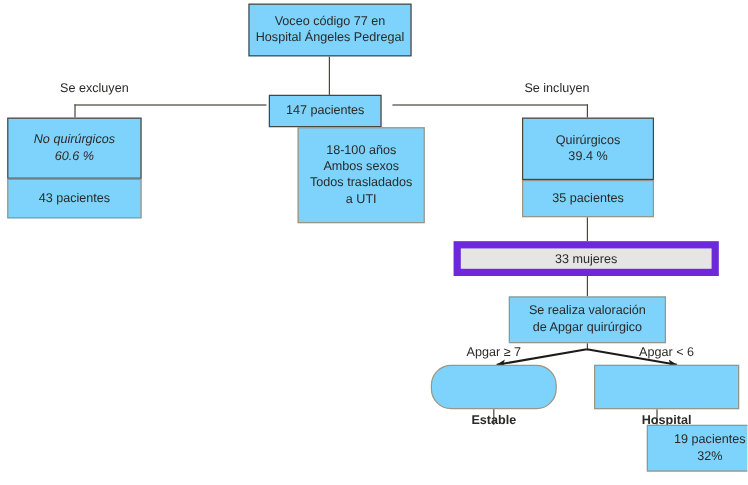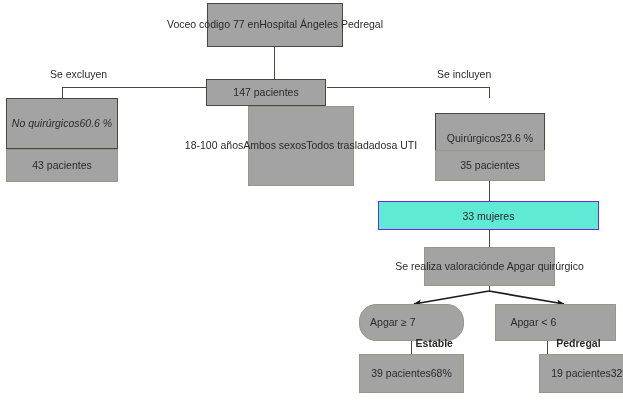--- a/index.html
+++ b/index.html
@@ -13,48 +13,48 @@
   #flowchart {
     position: relative;
     width: 623px;
     height: 404px;
     background: #ffffff;
     overflow: hidden;
   }
   .node {
     position: absolute;
     box-sizing: border-box;
-    background: #a3a3a3;
+    background: #7dd3fc;
     border: 1px solid #9a9684;
     color: #2a2a28;
     font-size: 10.5px;
     line-height: 13.5px;
     text-align: center;
     display: flex;
-    flex-direction: row;
+    flex-direction: column;
     align-items: center;
     justify-content: center;
     z-index: 2;
   }
   .node.strong {
     border: 1.6px solid #4a463c;
   }
   .node-line {
     display: block;
     white-space: nowrap;
   }
   .node-line.bold {
     font-weight: bold;
     margin-top: 42px;
   }
   .split {
     position: absolute;
     box-sizing: border-box;
-    background: #5eead4;
-    border: 1px solid #6d28d9;
+    background: #e5e5e5;
+    border: 6px solid #6d28d9;
     display: flex;
     z-index: 2;
   }
   .split-cell {
     flex: 1 1 50%;
     display: flex;
     align-items: center;
     justify-content: center;
     font-size: 10.5px;
     color: #2a2a28;
@@ -116,21 +116,21 @@
     </defs>
     <line x1="489" y1="291" x2="414" y2="304" stroke="#1d1b17" stroke-width="1.7" marker-end="url(#arrowhead)"></line>
     <line x1="489" y1="291" x2="564" y2="304" stroke="#1d1b17" stroke-width="1.7" marker-end="url(#arrowhead)"></line>
   </svg>
 
   <div class="node strong" style="left:207px; top:3px; width:136px; height:44px;">
     <span class="node-line">Voceo código 77 en</span>
     <span class="node-line">Hospital Ángeles Pedregal</span>
   </div>
 
-  <div class="node strong" style="left:206px; top:79px; width:120px; height:27px;">
+  <div class="node strong" style="left:224px; top:79px; width:94px; height:27px;">
     <span class="node-line">147 pacientes</span>
   </div>
 
   <div class="node" style="left:222px; top:106px; width:106px; height:80px;margin-left:26px;">
     <span class="node-line">18-100 años</span>
     <span class="node-line">Ambos sexos</span>
     <span class="node-line">Todos trasladados</span>
     <span class="node-line">a UTI</span>
   </div>
 
@@ -139,51 +139,47 @@
 
   <div class="node strong" style="left:6px; top:98px; width:112px; height:51px;font-style:italic;">
     <span class="node-line">No quirúrgicos</span>
     <span class="node-line">60.6 %</span>
   </div>
 
   <div class="node" style="left:6px; top:149px; width:112px; height:33px;">
     <span class="node-line">43 pacientes</span>
   </div>
 
-  <div class="node strong" style="left:435px; top:98px; width:110px; height:52px;margin-top:15px;">
+  <div class="node strong" style="left:435px; top:98px; width:110px; height:52px;">
     <span class="node-line">Quirúrgicos</span>
-    <span class="node-line">23.6 %</span>
+    <span class="node-line">39.4 %</span>
   </div>
 
   <div class="node" style="left:435px; top:150px; width:110px; height:31px;">
     <span class="node-line">35 pacientes</span>
   </div>
 
   <div class="split" style="left:378px; top:201px; width:221px; height:29px;">
     <div class="split-cell">33 mujeres</div>
   </div>
 
   <div class="node" style="left:424px; top:247px; width:131px; height:39px;">
     <span class="node-line">Se realiza valoración</span>
     <span class="node-line">de Apgar quirúrgico</span>
   </div>
 
   <div class="node" style="left:359px; top:304px; width:105px; height:37px;border-radius:17px;">
     <span class="node-line">Apgar ≥ 7</span>
     <span class="node-line bold">Estable</span>
   </div>
 
-  <div class="node" style="left:359px; top:354px; width:105px; height:39px;">
-    <span class="node-line">39 pacientes</span>
-    <span class="node-line">68%</span>
-  </div>
 
   <div class="node" style="left:495px; top:304px; width:121px; height:37px;">
     <span class="node-line">Apgar &lt; 6</span>
-    <span class="node-line bold">Pedregal</span>
+    <span class="node-line bold">Hospital</span>
   </div>
 
   <div class="node" style="left:495px; top:354px; width:105px; height:39px;margin-left:44px;">
     <span class="node-line">19 pacientes</span>
     <span class="node-line">32%</span>
   </div>
 
 </div>
 
 </body></html>

